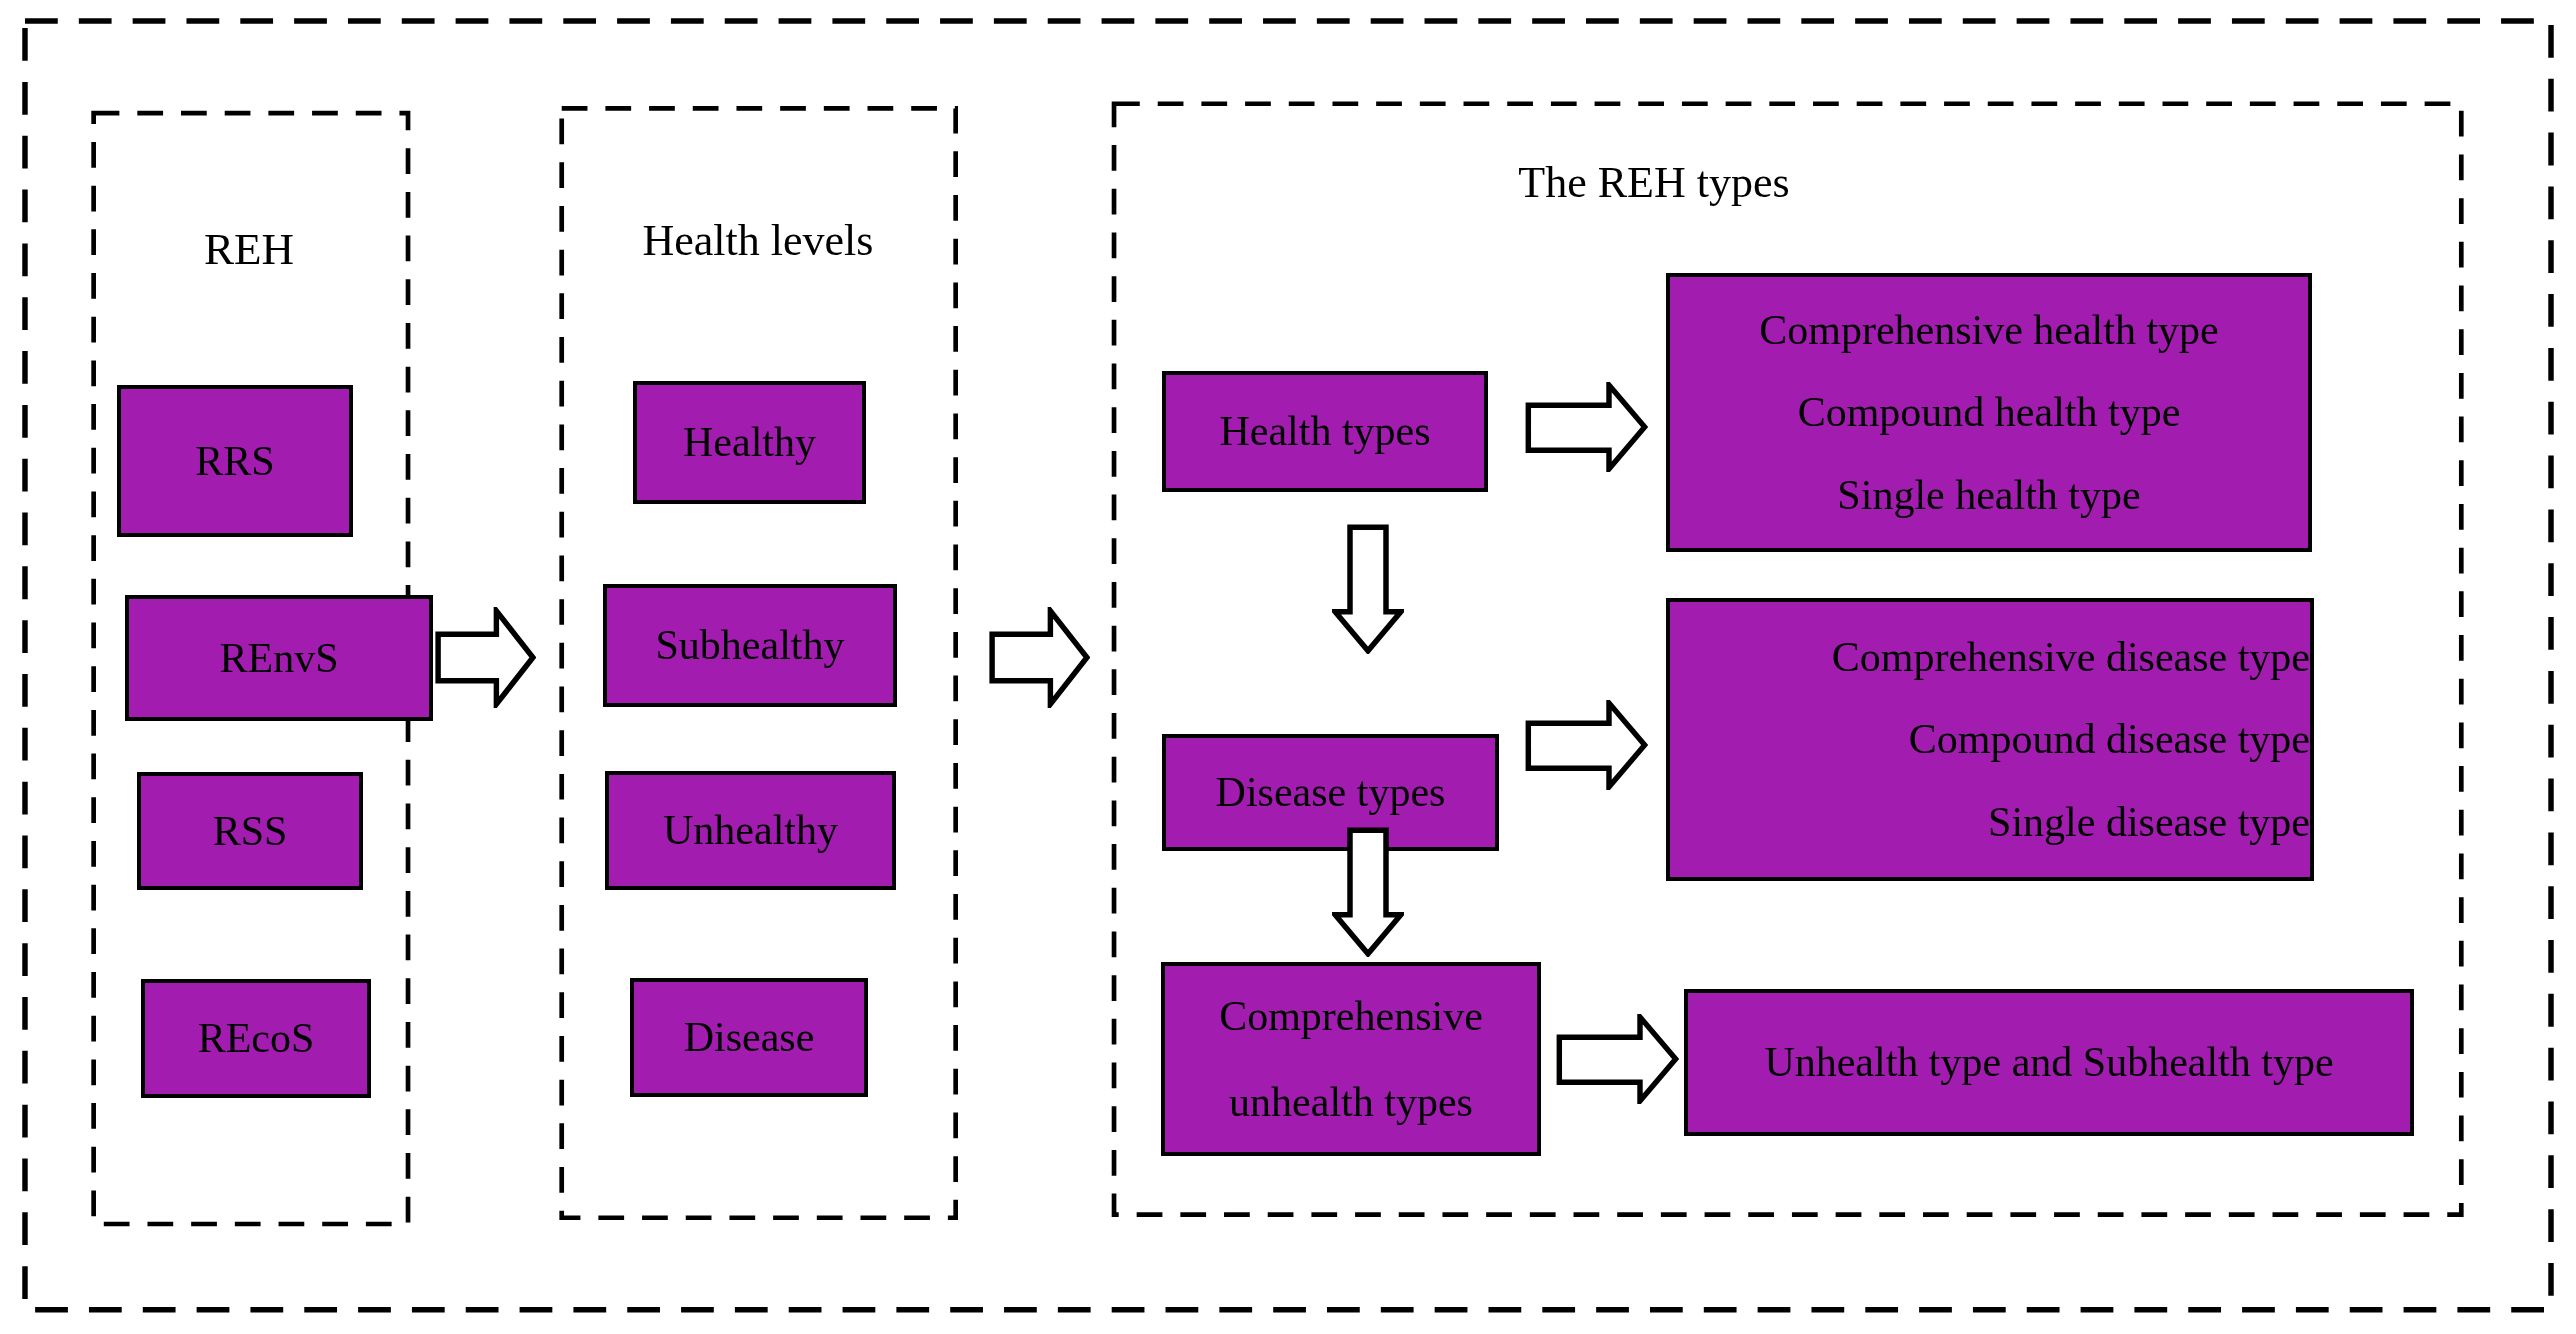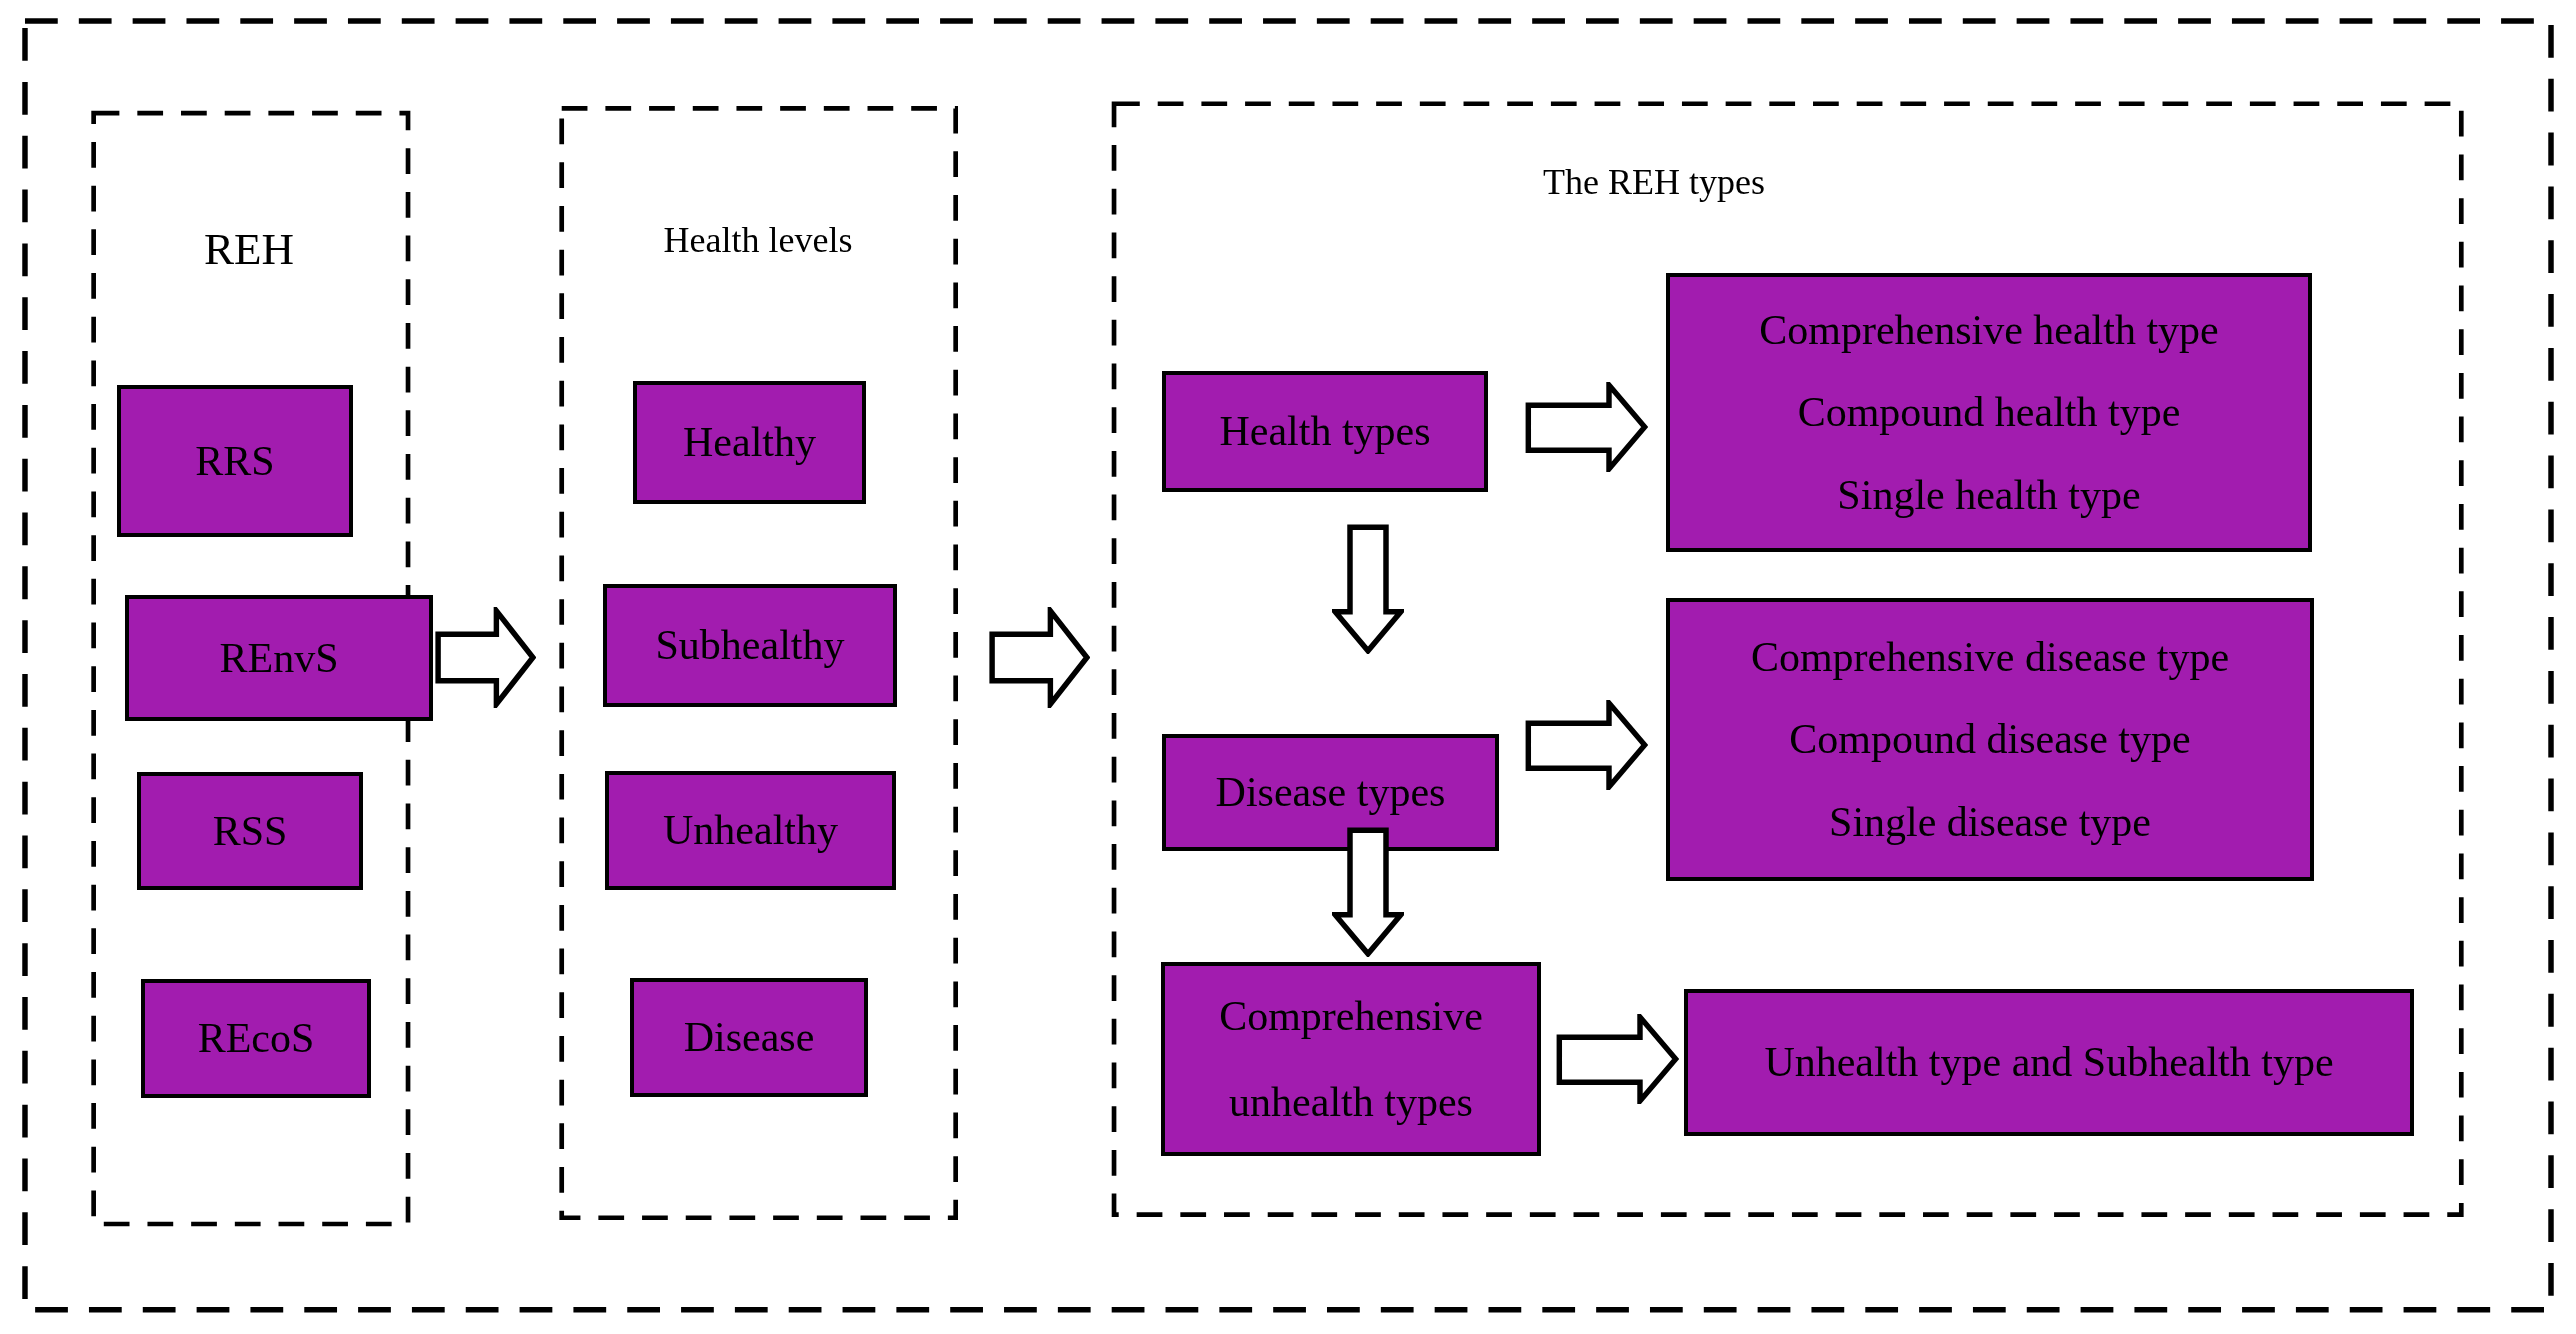--- a/index.html
+++ b/index.html
@@ -37,21 +37,21 @@
     justify-content: center;
     text-align: center;
     font-size: 42px;
     line-height: 1.1;
     white-space: nowrap;
     box-sizing: border-box;
   }
   .panel-title {
     position: absolute;
     transform: translate(-50%, -50%);
-    font-size: 36px;
+    font-size: 44px;
     white-space: nowrap;
   }
   .arrow {
     position: absolute;
   }
   .arrow polygon {
     fill: #ffffff;
     stroke: #000000;
     stroke-width: 7;
     stroke-linejoin: miter;
@@ -66,21 +66,21 @@
   #b-healthy    { left: 633px;  top: 381px;  width: 233px; height: 123px; }
   #b-subhealthy { left: 603px;  top: 584px;  width: 294px; height: 123px; }
   #b-unhealthy  { left: 605px;  top: 771px;  width: 291px; height: 119px; }
   #b-disease    { left: 630px;  top: 978px; width: 238px; height: 119px; }
 
   #b-health-types   { left: 1162px; top: 371px;  width: 326px; height: 121px; }
   #b-disease-types  { left: 1162px; top: 687px;  width: 337px; height: 117px; margin-top: 47px; }
   #b-comp-unhealth  { left: 1161px; top: 962px; width: 380px; height: 194px; row-gap: 39px; }
 
   #b-target-health  { left: 1666px; top: 273px;  width: 646px; height: 279px; row-gap: 36px; }
-  #b-target-disease { left: 1666px; top: 598px;  width: 648px; height: 283px; row-gap: 36px; }
+  #b-target-disease { left: 1666px; top: 598px;  width: 648px; height: 283px; row-gap: 36px; align-items: flex-end; }
   #b-target-unhealth{ left: 1684px; top: 989px; width: 730px; height: 147px; }
 
   
   #t-reh    { left: 249px;  top: 249px; font-size: 45px; }
   #t-levels { left: 758px;  top: 240px; }
   #t-types  { left: 1654px; top: 182px; }
 
   
   #a-flow1     { left: 435px;  top: 607px; }
   #a-flow2     { left: 989px; top: 607px; }

